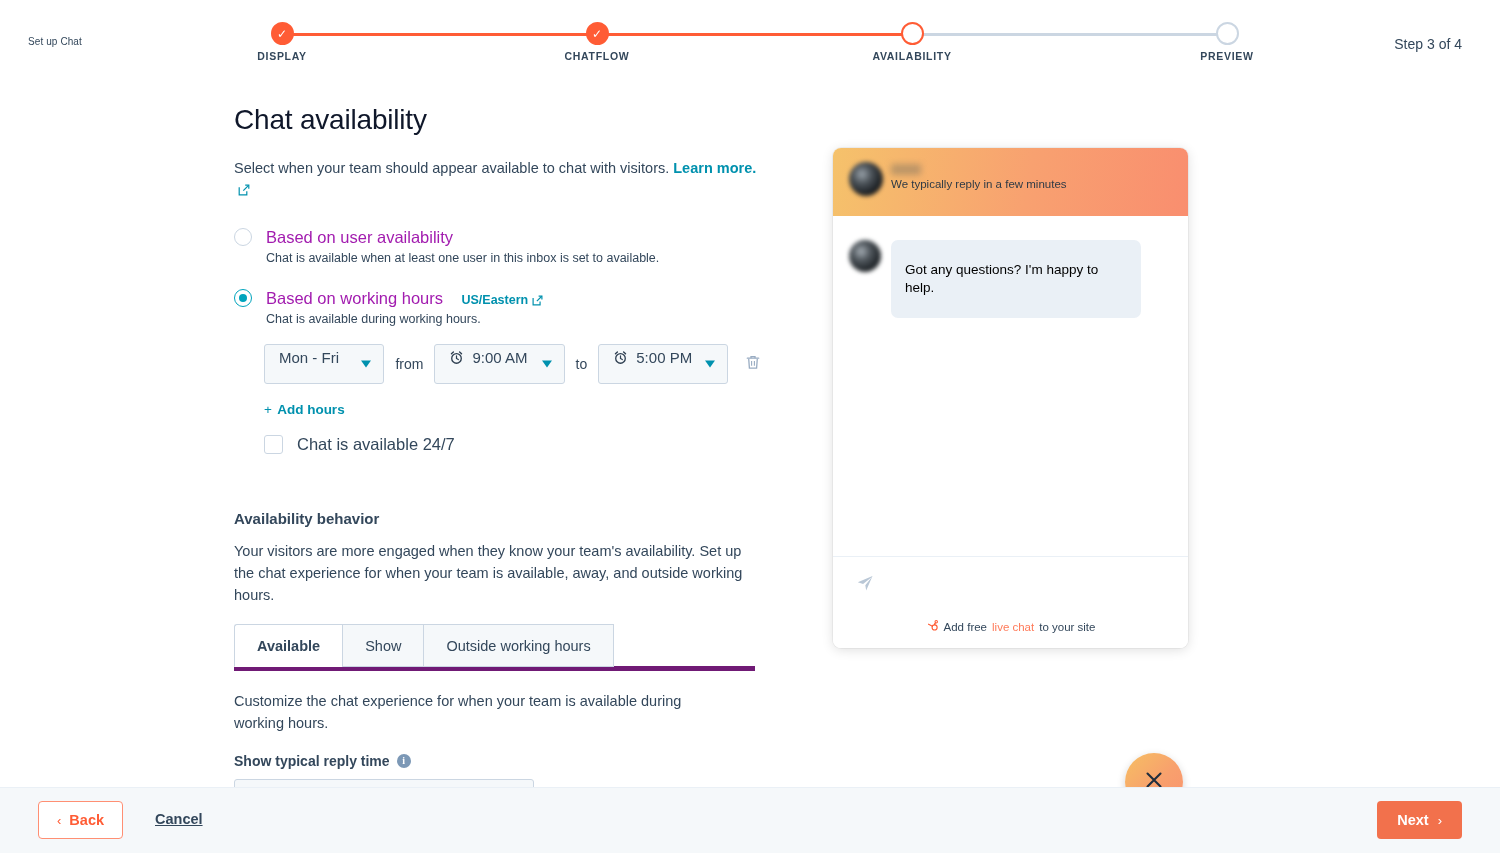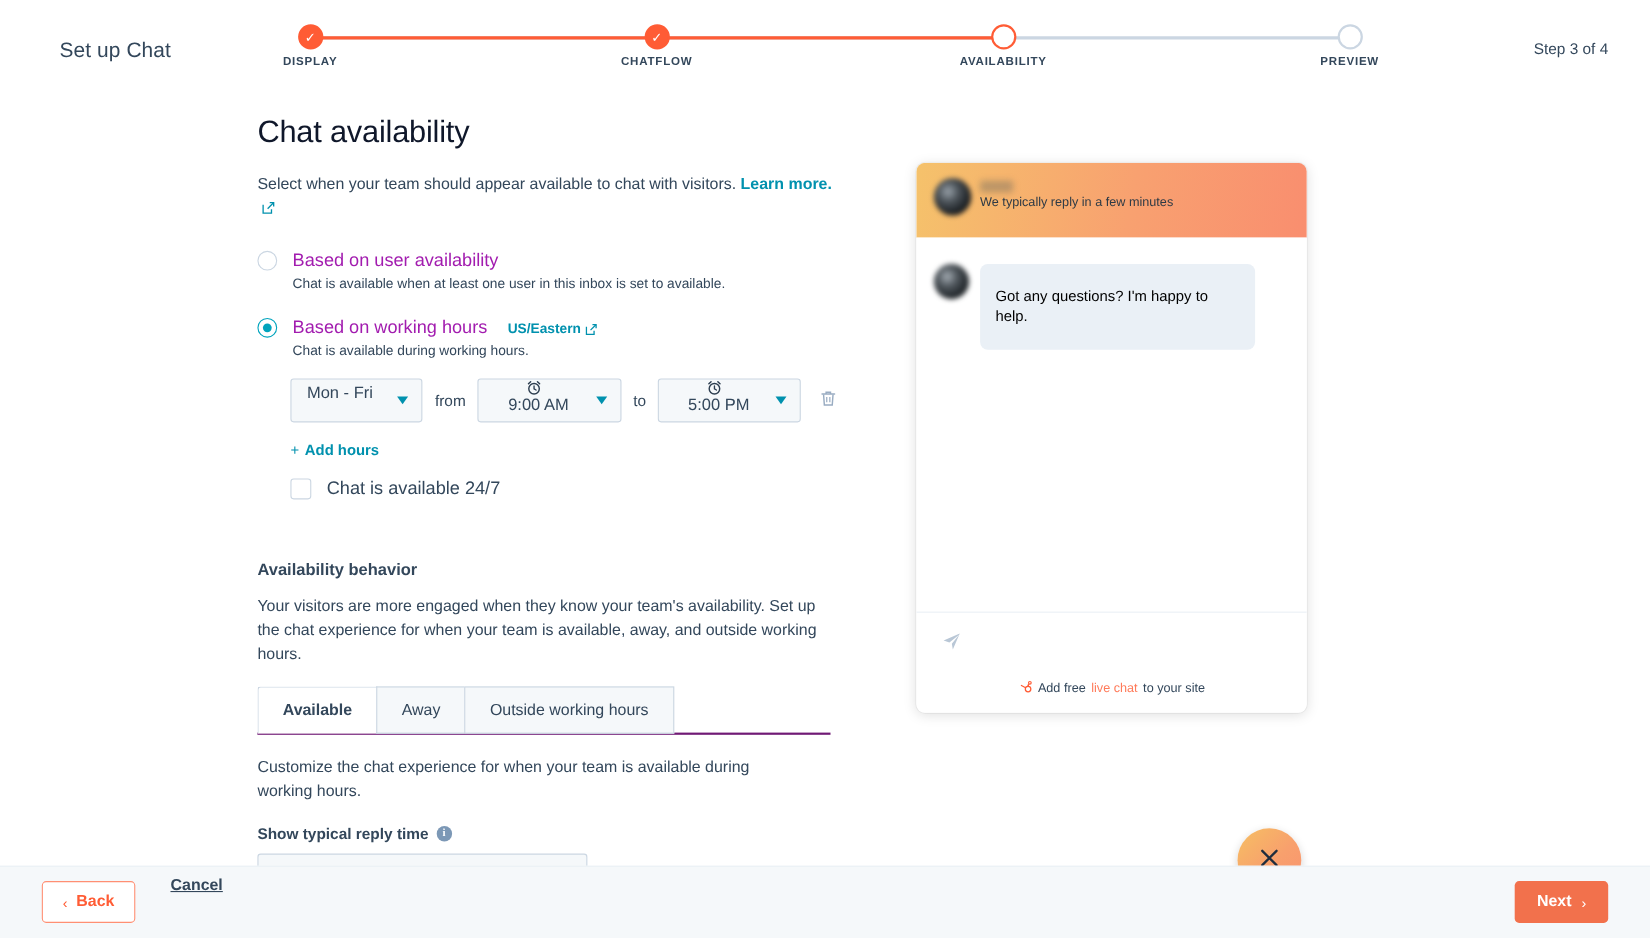--- a/index.html
+++ b/index.html
@@ -14,22 +14,22 @@
   }
 
   .page { position: relative; width: 1500px; height: 853px; background:#fff; }
 
   
   .topbar {
     position: absolute; top: 0; left: 0; width: 1500px; height: 88px;
     background: #fff;
   }
   .topbar-title {
-    position: absolute; left: 54px; top: 36px;
-    font-size: 19px; color: #33475b; letter-spacing: .1px; text-align: right;
+    position: absolute; left: 28px; top: 36px;
+    font-size: 10px; color: #33475b; letter-spacing: .1px; text-align: right;
   }
   .topbar-step {
     position: absolute; right: 38px; top: 36px;
     font-size: 14px; color: #33475b;
   }
   .stepper {
     position: absolute; left: 270px; top: 22px; width: 968px; height: 50px;
   }
   .step-track {
     position: absolute; top: 11px; left: 11px; right: 11px; height: 3px;
@@ -114,21 +114,21 @@
     height: 40px; padding: 0 34px 14px 14px; font-size: 15px; color: #33475b;
     cursor: pointer; white-space: nowrap;
   }
   .select .caret {
     position: absolute; right: 12px; top: 50%; transform: translateY(-50%);
     width: 0; height: 0; border-left: 5.5px solid transparent;
     border-right: 5.5px solid transparent; border-top: 7px solid #0091ae;
   }
   .select .clock { margin-right: 8px; display: inline-flex; }
   .sel-days { width: 122px; }
-  .sel-time { width: 132px; flex-direction: column; }
+  .sel-time { width: 132px; }
   .conj { font-size: 14px; color: #33475b; margin: 0 11px; }
   .trash-btn {
     margin-left: 14px; width: 22px; height: 22px;
     display: inline-flex; align-items: center; justify-content: center;
     cursor: pointer; background: none; border: none; padding: 0;
   }
 
   .add-hours {
     margin: 18px 0 0 30px; font-size: 13.5px; font-weight: bold; color: #0091ae; cursor: pointer;
   }
@@ -142,21 +142,21 @@
   .check-label { font-size: 16.5px; color: #33475b; margin-left: 14px; }
 
   
   .behavior { margin-top: 56px; }
   .behavior-desc {
     font-size: 14.5px; line-height: 1.5; color: #33475b; margin: 6px 0 18px 0;
     max-width: 520px;
   }
 
   .tabs {
-    display: flex; align-items: flex-end; border-bottom: 2px solid #701a75;
+    display: flex; align-items: flex-end; border-bottom: 5px solid #701a75;
     width: 521px;
   }
   .tab {
     padding: 13px 22px 12px 22px; font-size: 14.5px; color: #33475b;
     background: #f5f8fa; border: 1px solid #cbd6e2; border-bottom: 1px solid #cbd6e2;
     margin-bottom: -1px; cursor: pointer; border-right: none;
   }
   .tab:first-child { border-top-left-radius: 3px; }
   .tab.active {
     background: #fff; font-weight: bold; border-bottom-color: #fff;
@@ -239,21 +239,21 @@
   }
   .btn-back {
     position: absolute; left: 38px; top: 13px;
     height: 38px; padding: 0 18px; border-radius: 4px;
     border: 1px solid #ff8f73; background: #fff; color: #ff5c35;
     font-size: 14.5px; font-weight: bold; cursor: pointer;
     display: inline-flex; align-items: center; gap: 8px;
     font-family: "Liberation Sans", sans-serif;
   }
   .btn-cancel {
-    position: absolute; left: 155px; top: 9px;
+    position: absolute; left: 155px; top: 23px;
     font-size: 14.5px; font-weight: bold; color: #33475b;
     text-decoration: underline; cursor: pointer; background: none; border: none;
     font-family: "Liberation Sans", sans-serif; padding: 0;
   }
   .btn-next {
     position: absolute; right: 38px; top: 13px;
     height: 38px; padding: 0 20px; border-radius: 4px; border: none;
     background: #f2714c; color: #fff; font-size: 14.5px; font-weight: bold;
     cursor: pointer; display: inline-flex; align-items: center; gap: 9px;
     font-family: "Liberation Sans", sans-serif;
@@ -394,21 +394,21 @@
 
       <div class="behavior">
         <h2 class="section-title">Availability behavior</h2>
         <p class="behavior-desc">Your visitors are more engaged when they know your team's availability. Set up the chat experience for when your team is available, away, and outside working hours.</p>
 
         <div class="tabs">
           <div class="tab active">
             <span>Available</span>
           </div>
           <div class="tab">
-            <span>Away</span>
+            <span>Show</span>
           </div>
           <div class="tab">
             <span>Outside working hours</span>
           </div>
         </div>
 
         <div class="tab-body">
           <p class="tab-desc">Customize the chat experience for when your team is available during working hours.</p>
 
           <div class="field-label">

